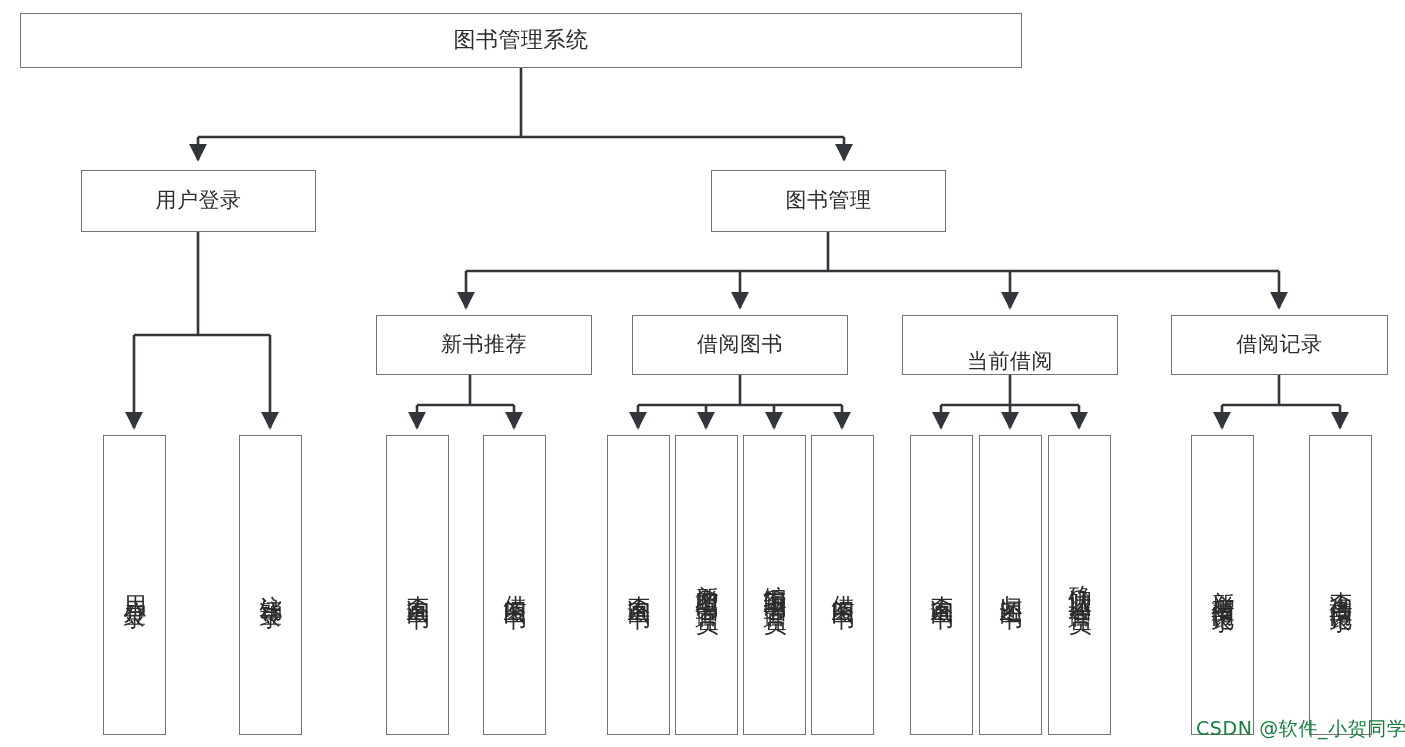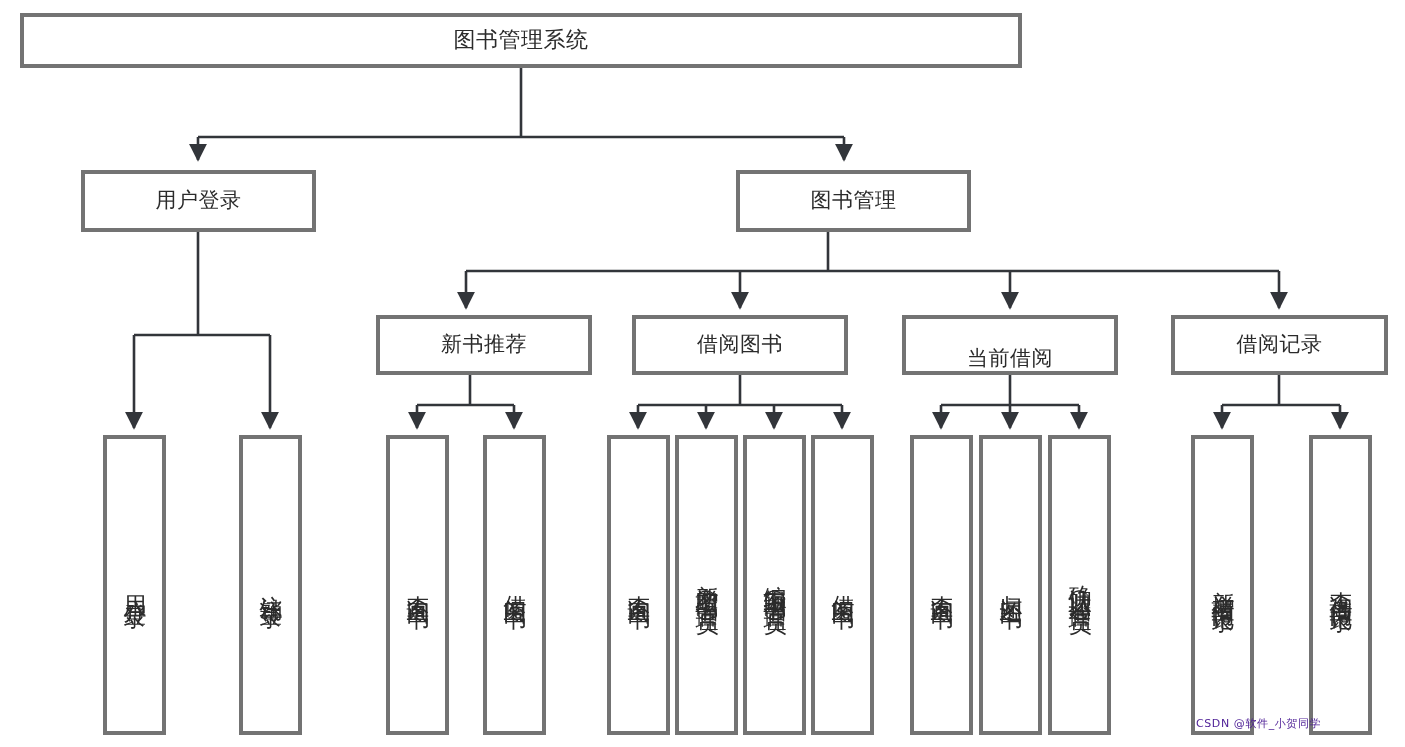--- a/index.html
+++ b/index.html
@@ -23,21 +23,21 @@
     left: 0;
     top: 0;
     width: 1405px;
     height: 747px;
     pointer-events: none;
   }
   .node {
     position: absolute;
     box-sizing: border-box;
     background: #ffffff;
-    border: 4px solid #737373;
+    border: 1px solid #737373;
     display: flex;
     align-items: center;
     justify-content: center;
     color: #2b2b2b;
     z-index: 2;
   }
   .node .lbl {
     display: block;
     text-align: center;
     line-height: 1.12;
@@ -57,22 +57,22 @@
   }
   .node.vert .lbl {
     writing-mode: vertical-rl;
     text-orientation: upright;
     font-size: 23px;
     line-height: 1.30;
     letter-spacing: 4px;
   }
   .watermark {
     position: absolute;
-    color: #4c1d95;
-    font-size: 11px;
+    color: #15803d;
+    font-size: 19px;
     letter-spacing: 0.6px;
     z-index: 3;
     white-space: nowrap;
   }
 </style>
 </head>
 <body>
 
 <div id="canvas">
 
@@ -126,21 +126,21 @@
     </g>
   </svg>
 
   <div class="node root" style="left:20px; top:13px; width:1002px; height:55px;">
     <span class="lbl">图书管理系统</span>
   </div>
 
   <div class="node horiz" style="left:81px; top:170px; width:235px; height:62px;">
     <span class="lbl">用户登录</span>
   </div>
-  <div class="node horiz" style="left:736px; top:170px; width:235px; height:62px;">
+  <div class="node horiz" style="left:711px; top:170px; width:235px; height:62px;">
     <span class="lbl">图书管理</span>
   </div>
 
   <div class="node horiz" style="left:376px; top:315px; width:216px; height:60px;">
     <span class="lbl">新书推荐</span>
   </div>
   <div class="node horiz" style="left:632px; top:315px; width:216px; height:60px;">
     <span class="lbl">借阅图书</span>
   </div>
   <div class="node horiz" style="left:902px; top:315px; width:216px; height:60px;align-items:flex-end;">

